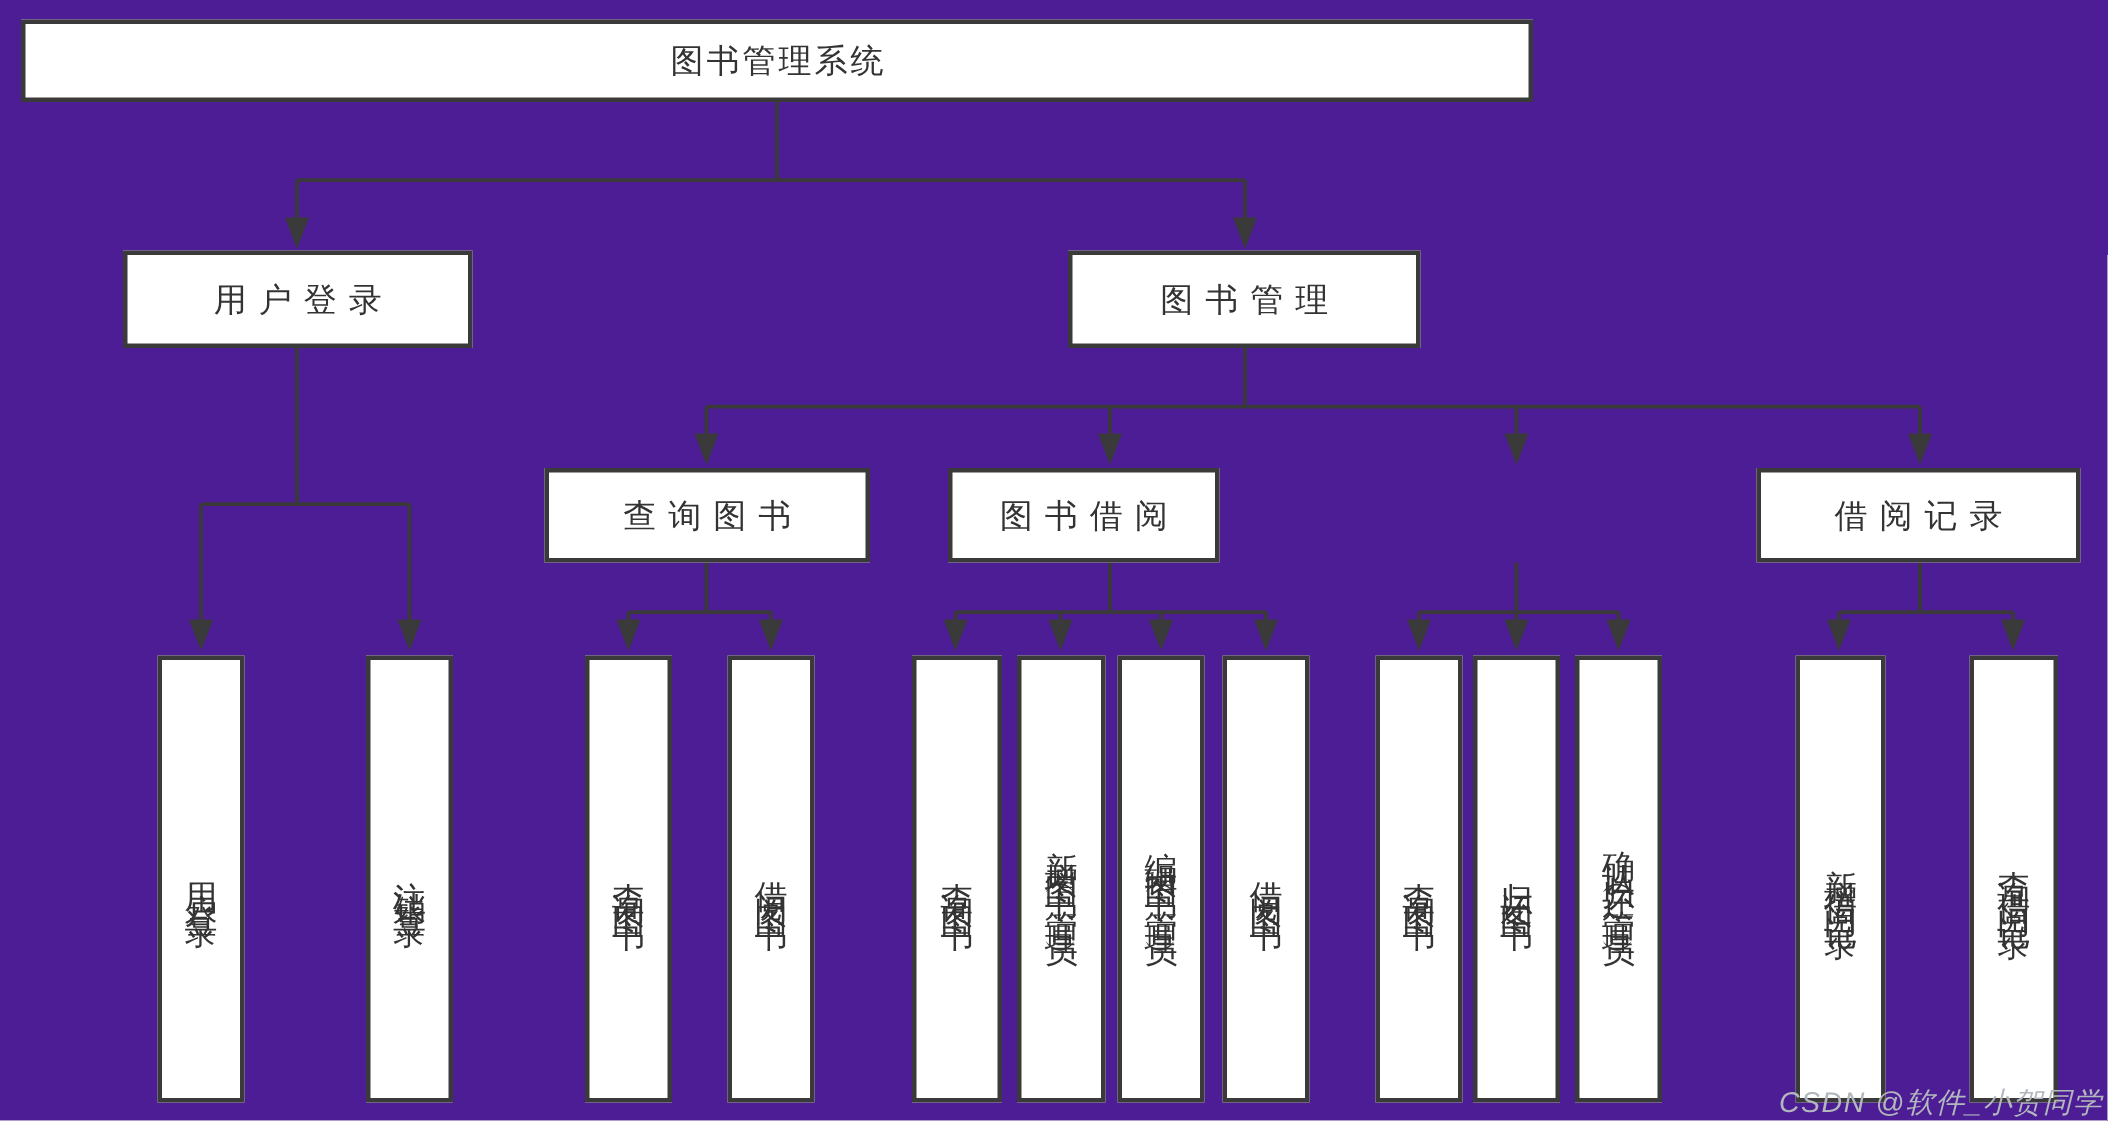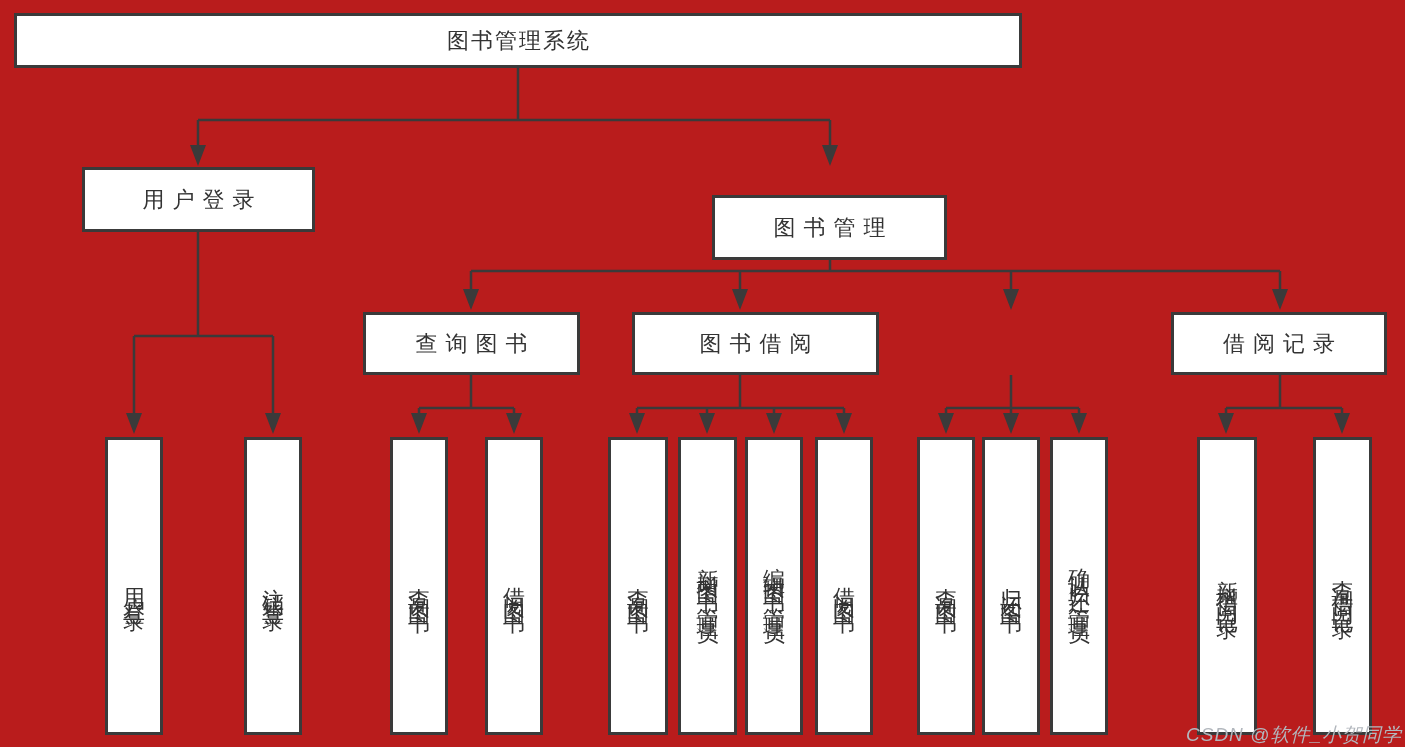--- a/index.html
+++ b/index.html
@@ -5,21 +5,21 @@
   :root{
     --line:#3a3a3a;
     --text:#333333;
     --box-bg:#ffffff;
     --wm:#b2b7bd;
   }
   html,body{margin:0;padding:0;background:#ffffff;}
   .stage{
     position:relative;
     width:1405px;height:747px;
-    background:#b91c1c;
+    background:#4c1d95;
     font-family:"Liberation Sans", sans-serif;
     overflow:hidden;
   }
   .connectors{position:absolute;left:0;top:0;width:1405px;height:747px;}
   .node{
     position:absolute;
     box-sizing:border-box;
     background:var(--box-bg);
     border:3px solid var(--line);
     display:flex;align-items:center;justify-content:center;
@@ -79,28 +79,28 @@
       M1218,413 L1234,413 L1226,434 Z M1334,413 L1350,413 L1342,434 Z"></path>
   </svg>
 
   <div class="node" style="left:14px;top:13px;width:1008px;height:55px;">
     <span class="hlabel title">图书管理系统</span>
   </div>
 
   <div class="node" style="left:82px;top:167px;width:233px;height:65px;">
     <span class="hlabel">用户登录</span>
   </div>
-  <div class="node" style="left:712px;top:167px;width:235px;height:65px;margin-top:28px;">
+  <div class="node" style="left:712px;top:167px;width:235px;height:65px;">
     <span class="hlabel">图书管理</span>
   </div>
 
   <div class="node" style="left:363px;top:312px;width:217px;height:63px;">
     <span class="hlabel">查询图书</span>
   </div>
-  <div class="node" style="left:632px;top:312px;width:247px;height:63px;">
+  <div class="node" style="left:632px;top:312px;width:181px;height:63px;">
     <span class="hlabel">图书借阅</span>
   </div>
   <div class="node" style="left:1171px;top:312px;width:216px;height:63px;">
     <span class="hlabel">借阅记录</span>
   </div>
 
   <div class="node" style="left:105px;top:437px;width:58px;height:298px;">
     <span class="vlabel">用户登录</span>
   </div>
   <div class="node" style="left:244px;top:437px;width:58px;height:298px;">

